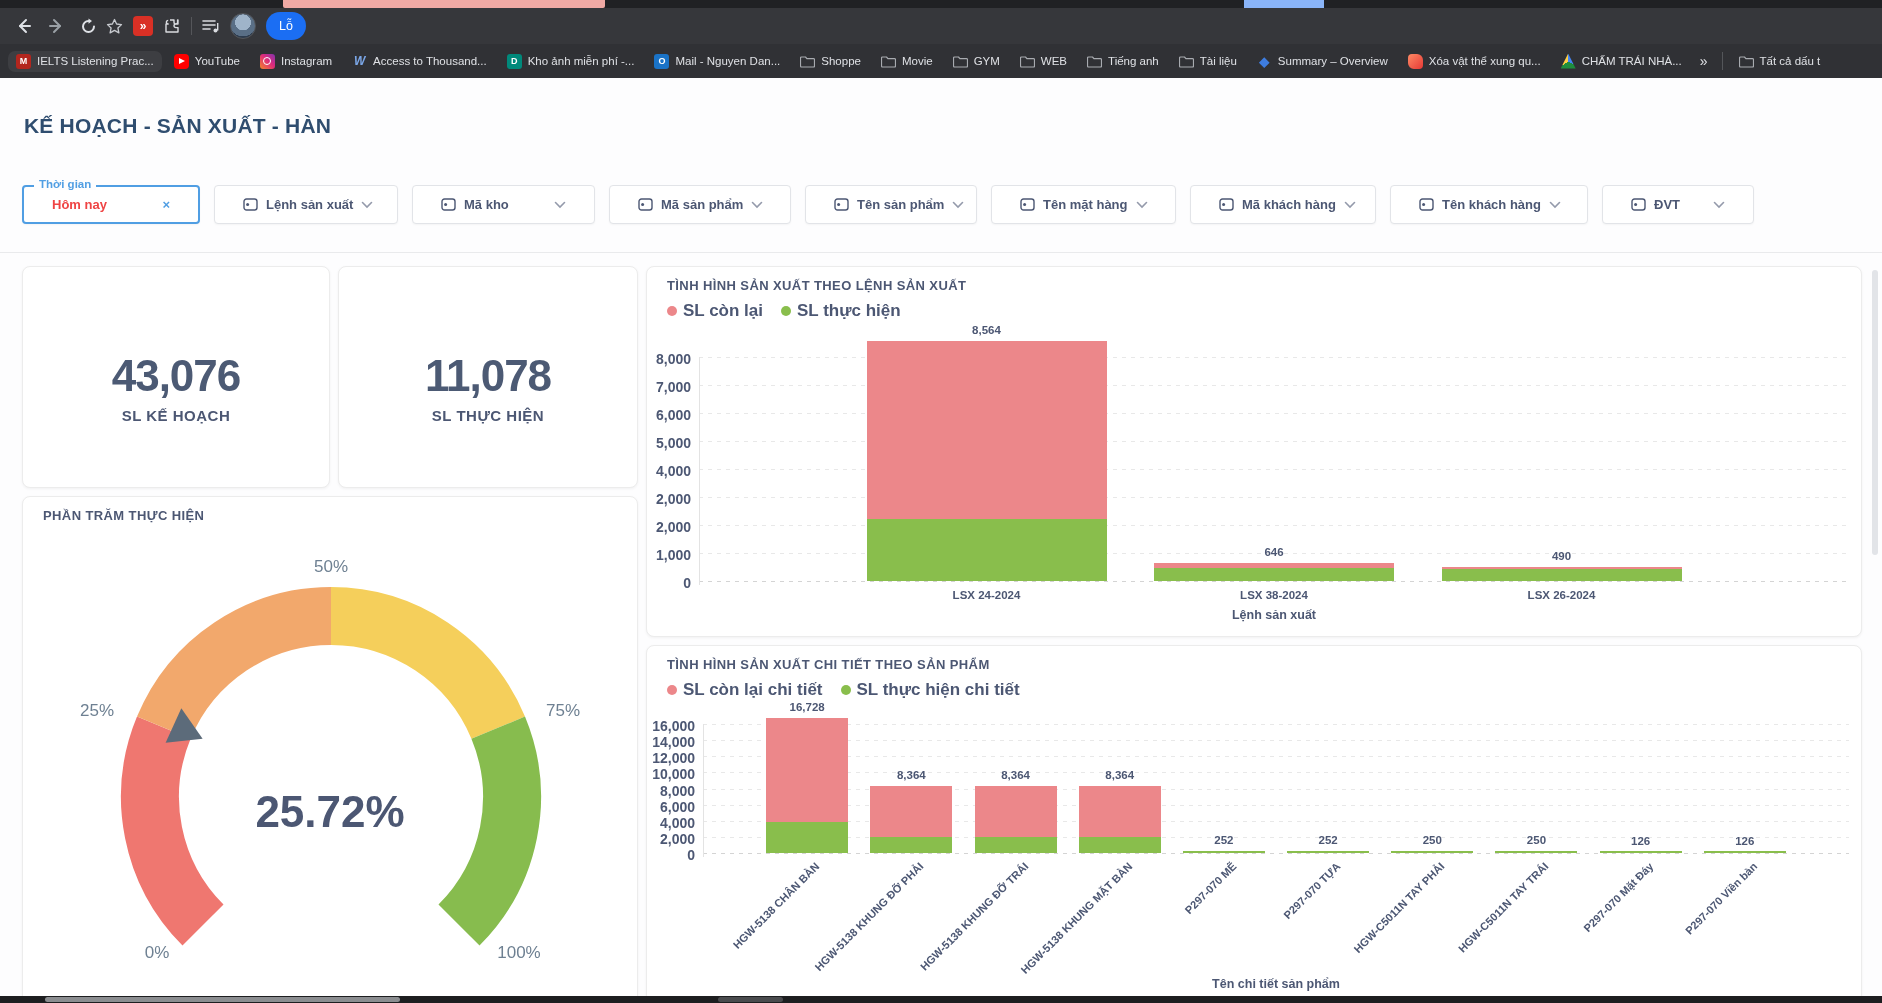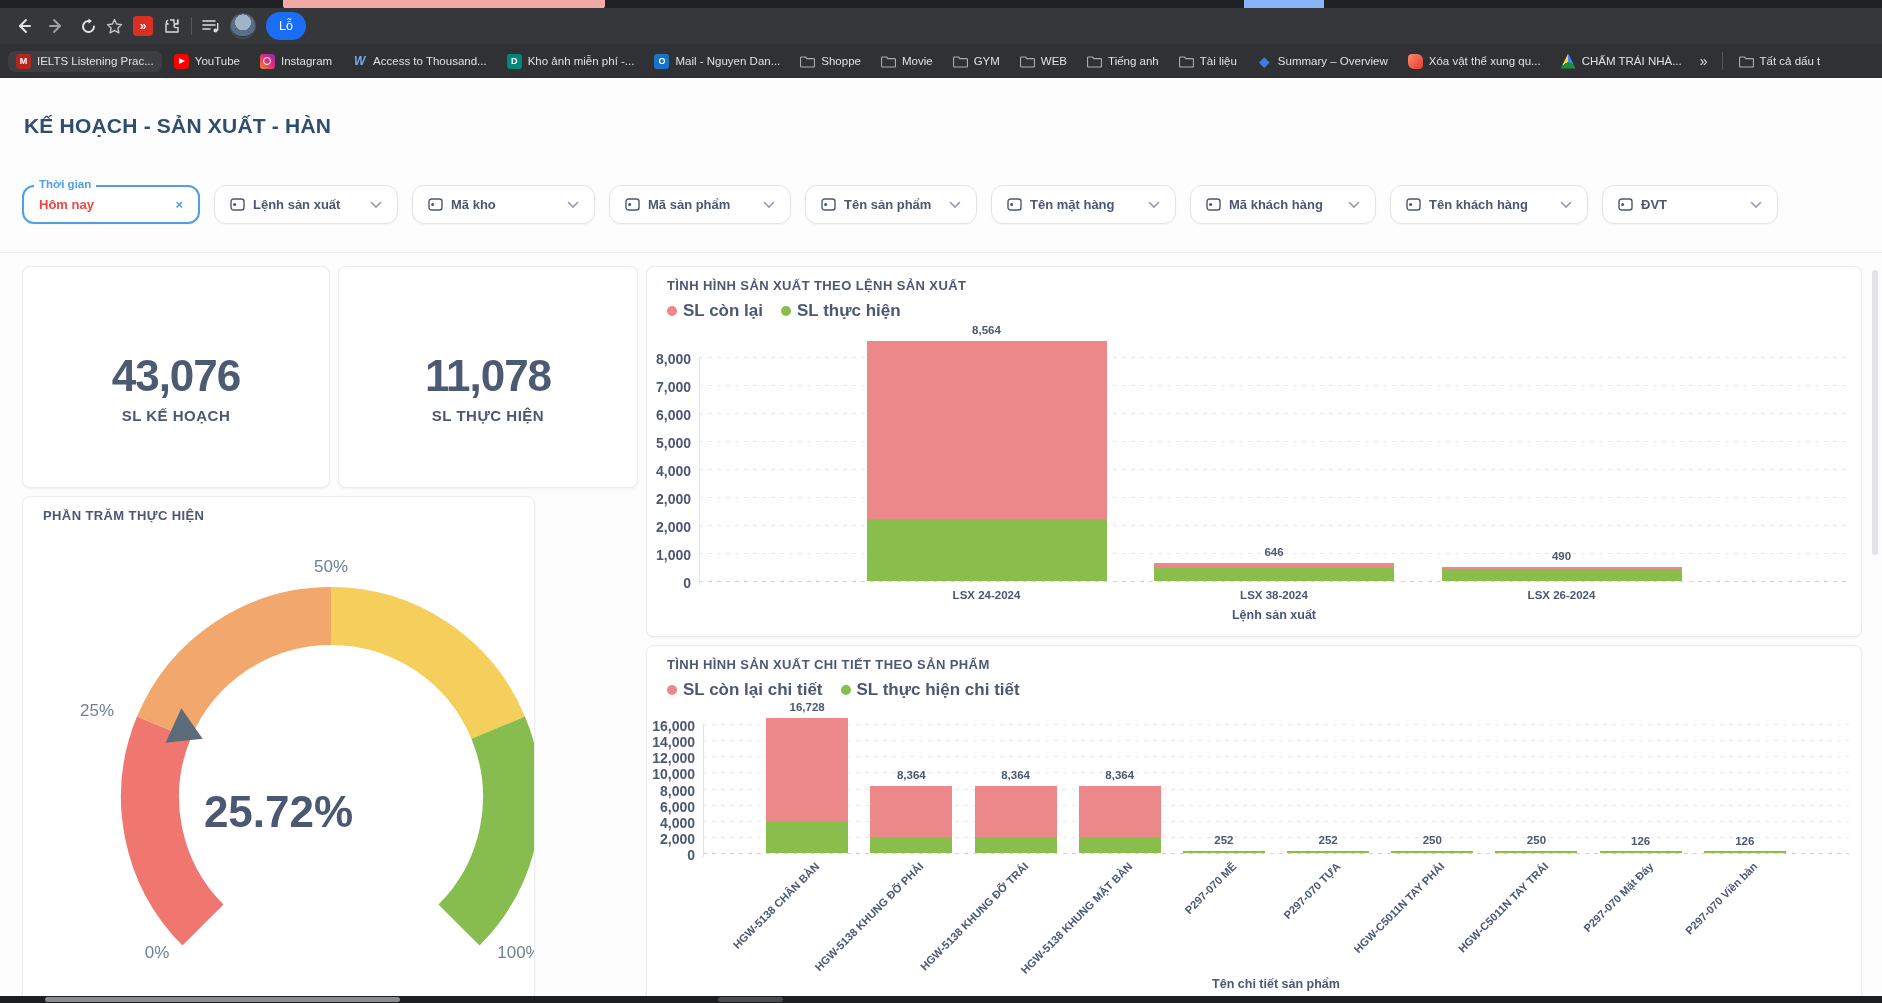--- a/index.html
+++ b/index.html
@@ -39,32 +39,32 @@
   .ic-eraser{background:linear-gradient(135deg,#ff8a65,#e53935);border-radius:4px 6px 4px 6px;}
   .ic-drive{border-radius:0;background:conic-gradient(#4285f4 0 33%,#1e8e3e 33% 66%,#ffcf44 66% 100%);clip-path:polygon(50% 0,100% 100%,0 100%);}
   .bm-folder svg{display:block}
   .bm-more{color:#dfe1e5;font-size:14px;padding:0 6px;}
   .bm-sep{width:1px;height:18px;background:#54565a;margin:0 4px;}
 
   
   .content{position:absolute;left:0;top:78px;width:1882px;height:925px;background:#fdfdfe;}
   .page-title{position:absolute;left:24px;top:36px;font-size:21px;font-weight:bold;color:#2f4d6f;letter-spacing:.2px;}
   .filters{position:absolute;left:22px;top:107px;display:flex;gap:14px;}
-  .fw{height:39px;background:#fff;border:1px solid #e2e4e8;border-radius:12px;display:flex;align-items:center;padding:0 15px;gap:8px;box-shadow:0 1px 2px rgba(0,0,0,.04);position:relative;}
+  .fw{height:39px;background:#fff;border:1px solid #e2e4e8;border-radius:4px;display:flex;align-items:center;padding:0 28px;gap:8px;box-shadow:0 1px 2px rgba(0,0,0,.04);position:relative;}
   .fw .lbl{font-size:13px;font-weight:bold;color:#4c5773;white-space:nowrap;flex:1;}
   .fw.active{border:2px solid #509ee3;}
   .fw.active .lbl{color:#ef4444;}
   .fw .float{position:absolute;top:-9px;left:10px;background:#fdfdfe;padding:0 5px;font-size:11.5px;font-weight:bold;color:#509ee3;}
   .fw .clear{color:#509ee3;font-size:13px;font-weight:bold;margin-left:4px;}
   .divider{position:absolute;left:0;top:174px;width:1882px;height:1px;background:#e9eaec;}
 
   .card{position:absolute;background:#fff;border:1px solid #ececec;border-radius:8px;box-shadow:0 1px 3px rgba(0,0,0,.05);overflow:hidden;}
   #card-kpi1{left:22px;top:188px;width:308px;height:222px;}
   #card-kpi2{left:338px;top:188px;width:300px;height:222px;}
-  #card-gauge{left:22px;top:418px;width:513px;height:508px;}
+  #card-gauge{left:22px;top:418px;width:616px;height:508px;}
   #card-lsx{left:646px;top:188px;width:1216px;height:371px;}
   #card-sp{left:646px;top:567px;width:1216px;height:358px;}
   .kpi-num{position:absolute;left:0;top:84px;width:100%;text-align:center;font-size:44px;font-weight:bold;color:#4c5a74;letter-spacing:-1px;}
   .kpi-lbl{position:absolute;left:0;top:140px;width:100%;text-align:center;font-size:15px;font-weight:bold;color:#4c5773;letter-spacing:.5px;}
   .chart-title{position:absolute;left:20px;top:11px;font-size:13px;font-weight:bold;color:#4c5773;letter-spacing:.4px;}
   .legend{position:absolute;left:20px;top:34px;display:flex;gap:18px;align-items:center;}
   .legend .li{display:flex;align-items:center;gap:6px;}
   .legend .dot{width:10px;height:10px;border-radius:50%;}
   .legend .lt{font-size:17px;font-weight:bold;color:#4c5773;}
   .gridline{position:absolute;height:1px;background:repeating-linear-gradient(90deg,#e8e8e8 0 4px,transparent 4px 9px);}
@@ -331,21 +331,21 @@
               <circle cx="4.6" cy="6.5" r="1.5" fill="#4c5773"></circle>
             </svg>
           </span>
           <span class="lbl">Tên khách hàng</span>
           <span>
             <svg class="icon-svg" width="12" height="8" viewBox="0 0 12 8">
               <path d="M1.5 1.5 L6 6 L10.5 1.5" stroke="#949aab" stroke-width="1.6" fill="none" stroke-linecap="round"></path>
             </svg>
           </span>
         </div>
-        <div class="fw" style="width: 176px;">
+        <div class="fw" style="width: 152px;">
           <span>
             <svg class="icon-svg" width="15" height="13" viewBox="0 0 15 13">
               <rect x="1" y="1" width="13" height="11" rx="2.5" stroke="#4c5773" stroke-width="1.4" fill="none"></rect>
               <circle cx="4.6" cy="6.5" r="1.5" fill="#4c5773"></circle>
             </svg>
           </span>
           <span class="lbl">ĐVT</span>
           <span>
             <svg class="icon-svg" width="12" height="8" viewBox="0 0 12 8">
               <path d="M1.5 1.5 L6 6 L10.5 1.5" stroke="#949aab" stroke-width="1.6" fill="none" stroke-linecap="round"></path>

